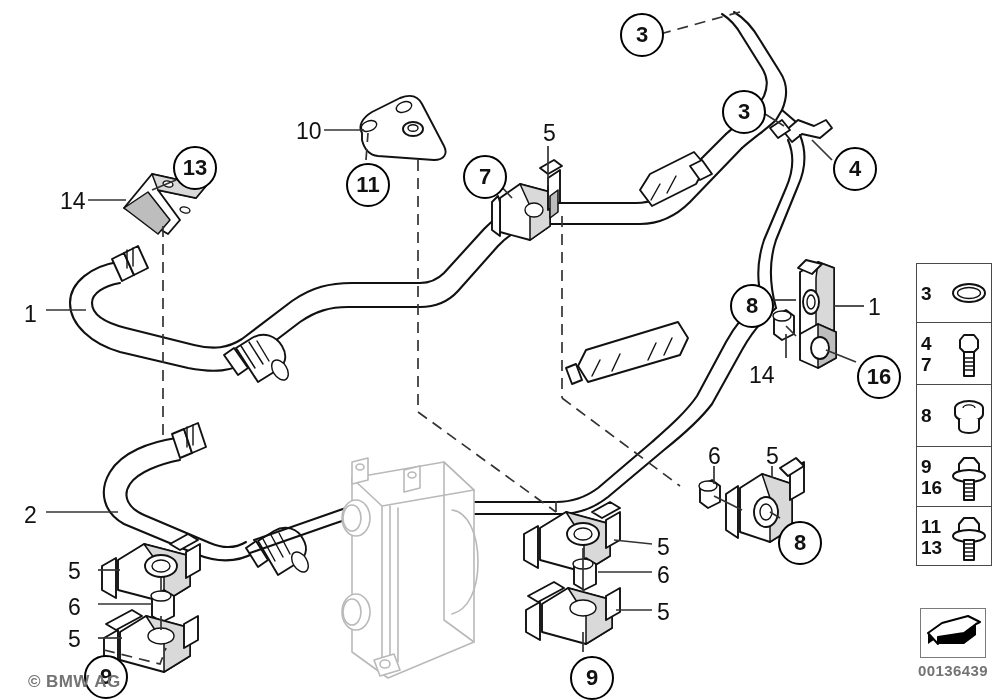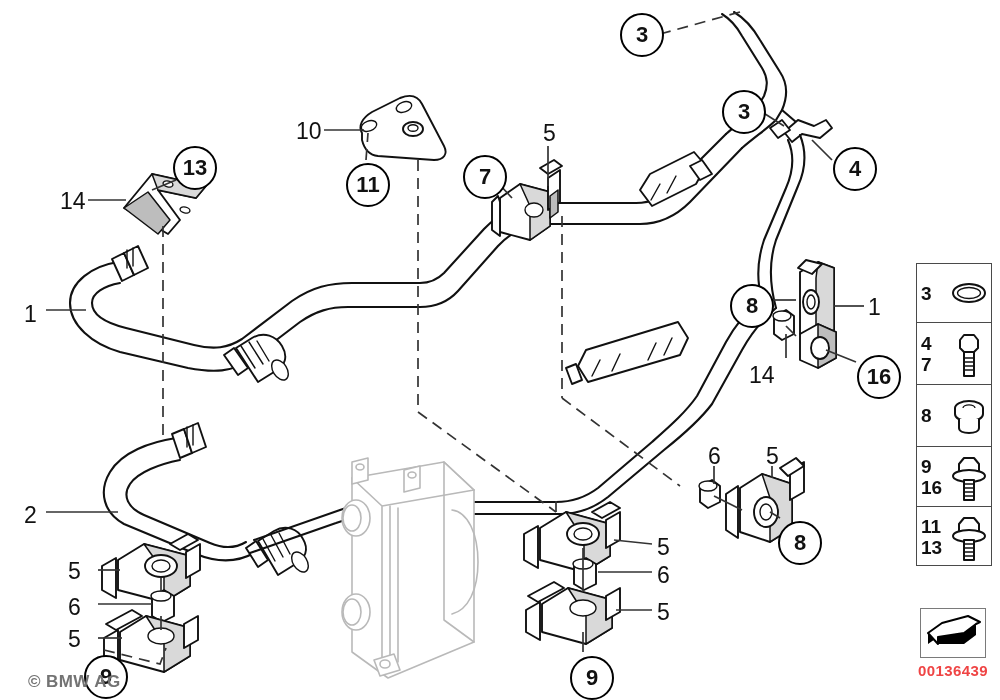--- a/index.html
+++ b/index.html
@@ -26,21 +26,21 @@
   .lnums{width:30px;padding-left:4px;box-sizing:border-box;display:flex;
          flex-direction:column;justify-content:center;align-items:flex-start;}
   .lnums span{font-weight:bold;font-size:19px;line-height:21px;color:#111;}
   .lart{flex:1;display:flex;align-items:center;justify-content:center;}
 
   
   #idbox{position:absolute;left:920px;top:608px;width:66px;height:50px;
          border:1px solid #7a7a7a;box-sizing:border-box;background:#fff;
          display:flex;align-items:center;justify-content:center;}
   #idnum{position:absolute;left:908px;top:662px;width:90px;text-align:center;
-         font-weight:bold;font-size:15px;color:#ef4444;letter-spacing:0.4px;}
+         font-weight:bold;font-size:15px;color:#737373;letter-spacing:0.4px;}
 
   
   #copy{position:absolute;left:28px;top:672px;font-weight:bold;font-size:17px;
         color:#737373;letter-spacing:0.4px;white-space:nowrap;}
 </style>
 </head>
 <body>
 
 <div id="stage">
 

